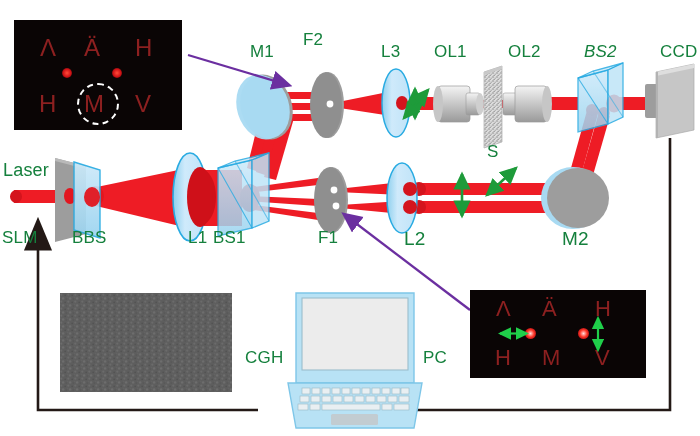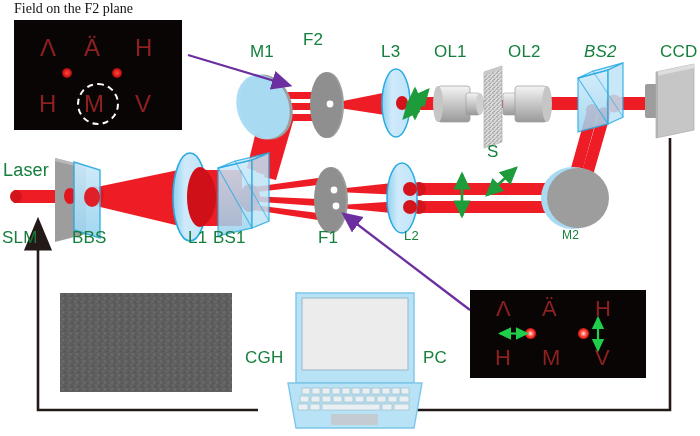--- a/index.html
+++ b/index.html
@@ -320,21 +320,20 @@
       <span class="letter" style="left:70px;top:16px;font-size:24px;">Ä</span>
       <span class="letter" style="left:121px;top:16px;font-size:24px;">H</span>
       <span class="letter" style="left:25px;top:72px;font-size:24px;">H</span>
       <span class="letter" style="left:70px;top:72px;font-size:24px;">M</span>
       <span class="letter" style="left:121px;top:72px;font-size:24px;">V</span>
       <span class="dot" style="left:48px;top:48px;width:10px;height:10px;background:radial-gradient(circle,#ff4d3a 0%,#cf1115 55%,rgba(90,8,8,0) 100%);"></span>
       <span class="dot" style="left:98px;top:48px;width:10px;height:10px;background:radial-gradient(circle,#ff4d3a 0%,#cf1115 55%,rgba(90,8,8,0) 100%);"></span>
       <span style="position:absolute;left:63px;top:63px;width:38px;height:38px;border:2px dashed #ffffff;border-radius:50%;"></span>
     </div>
   </div>
-  <div class="serif cap" style="left:14px;top:1px;width:200px;text-align:left;">Field on the F2 plane</div>
 
   <div class="insetwrap" style="left:470px;top:290px;width:176px;height:105px;">
     <div class="inset" style="left:0;top:0;width:176px;height:88px;">
       <span class="letter" style="left:26px;top:8px;font-size:22px;">Λ</span>
       <span class="letter" style="left:72px;top:8px;font-size:22px;">Ä</span>
       <span class="letter" style="left:125px;top:8px;font-size:22px;">H</span>
       <span class="letter" style="left:25px;top:57px;font-size:22px;">H</span>
       <span class="letter" style="left:72px;top:57px;font-size:22px;">M</span>
       <span class="letter" style="left:125px;top:57px;font-size:22px;">V</span>
       <span class="dot" style="left:55px;top:38px;width:11px;height:11px;background:radial-gradient(circle,#ffdedd 0%,#ff3a2a 45%,#b80d12 75%,rgba(90,8,8,0) 100%);"></span>
@@ -360,22 +359,22 @@
       <rect width="172" height="99" fill="#5e5e5e" opacity="0.25"></rect>
     </svg>
   </div>
 
   <div class="lbl" style="left:3px;top:160px;font-size:18px;">Laser</div>
   <div class="lbl" style="left:2px;top:228px;font-size:17px;">SLM</div>
   <div class="lbl" style="left:72px;top:228px;font-size:17px;">BBS</div>
   <div class="lbl" style="left:176px;top:228px;font-size:17px;margin-left:12px;">L1</div>
   <div class="lbl" style="left:213px;top:228px;font-size:17px;">BS1</div>
   <div class="lbl" style="left:318px;top:228px;font-size:17px;">F1</div>
-  <div class="lbl" style="left:404px;top:228px;font-size:13px;">L2</div>
-  <div class="lbl" style="left:562px;top:228px;font-size:12px;">M2</div>
+  <div class="lbl" style="left:404px;top:228px;font-size:19px;">L2</div>
+  <div class="lbl" style="left:562px;top:228px;font-size:19px;">M2</div>
 
   <div class="lbl" style="left:250px;top:42px;font-size:17px;">M1</div>
   <div class="lbl" style="left:303px;top:30px;font-size:17px;">F2</div>
   <div class="lbl" style="left:381px;top:42px;font-size:17px;">L3</div>
   <div class="lbl" style="left:434px;top:42px;font-size:17px;">OL1</div>
   <div class="lbl" style="left:508px;top:42px;font-size:17px;">OL2</div>
   <div class="lbl" style="left:584px;top:42px;font-size:17px;font-style:italic;">BS2</div>
   <div class="lbl" style="left:660px;top:42px;font-size:17px;">CCD</div>
 
   <div class="lbl" style="left:487px;top:142px;font-size:17px;">S</div>

